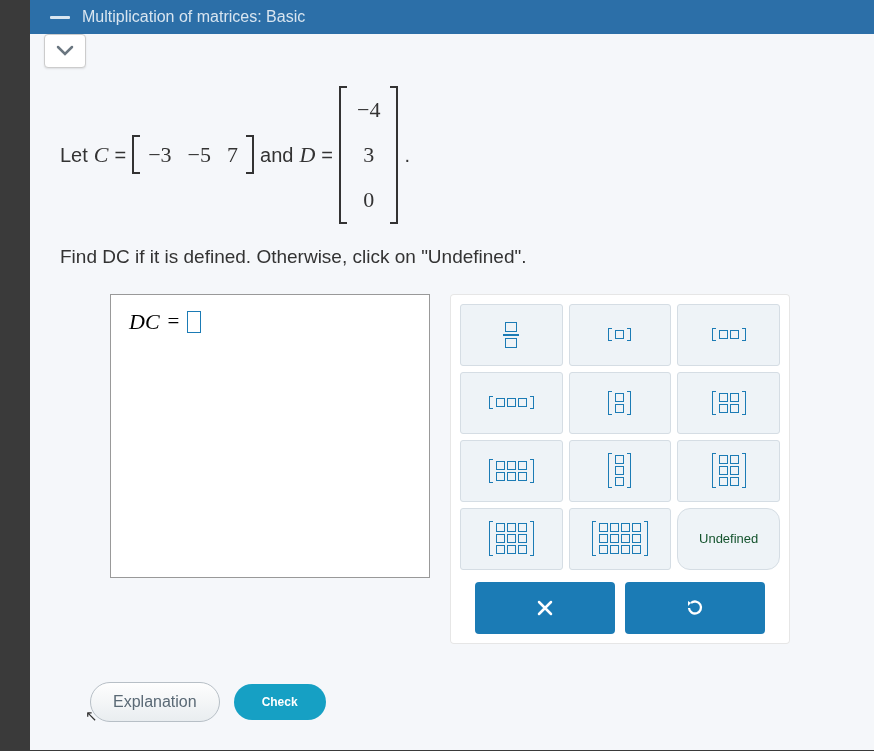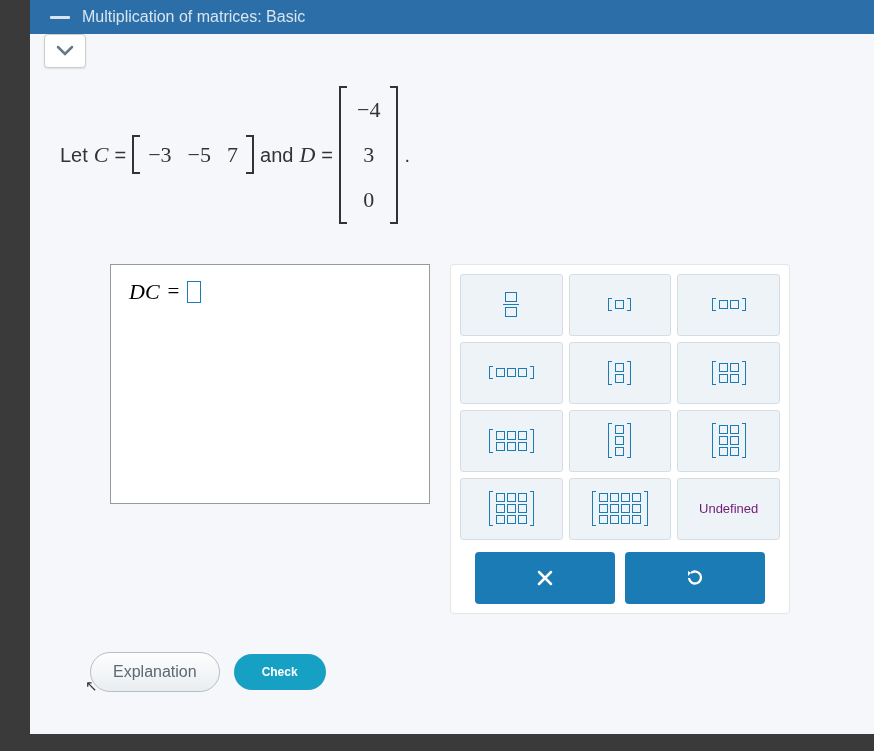--- a/index.html
+++ b/index.html
@@ -73,21 +73,21 @@
     .work-row {
       display: flex;
       gap: 20px;
       padding: 12px 30px 0 80px;
       align-items: flex-start;
     }
     .answer-box {
       border: 1px solid #999;
       background: #fff;
       width: 320px;
-      height: 240px;
+      height: 284px;
       padding: 14px 18px;
     }
     .answer-content {
       display: flex;
       align-items: center;
       gap: 8px;
       font-family: 'Times New Roman', serif;
       font-size: 21px;
     }
     .input-placeholder {
@@ -114,21 +114,21 @@
       border: 1px solid #d5dde4;
       border-radius: 3px;
       height: 62px;
       display: flex;
       align-items: center;
       justify-content: center;
       cursor: pointer;
       color: #1b7bb5;
       font-size: 12px;
     }
-    .tool-btn.text { color: #701a75; font-size: 13px; }
+    .tool-btn.text { color: #14532d; font-size: 13px; border-radius: 13px; }
     .action-row {
       display: flex;
       gap: 10px;
       justify-content: center;
     }
     .action-btn {
       background: #1b7bb5;
       color: #fff;
       border: none;
       border-radius: 4px;
@@ -221,20 +221,21 @@
         <span class="bracket-tall-l"></span>
         <span class="matrix-col">
           <span>−4</span>
           <span>3</span>
           <span>0</span>
         </span>
         <span class="bracket-tall-r"></span>
       </span>
       <span>.</span>
     </div>
+    <div class="instruction">Find DC if it is defined. Otherwise, click on "Undefined".</div>
   </div>
 
   <div class="work-row">
     <div class="answer-box">
       <div class="answer-content">
         <span class="italic">DC</span>
         <span>=</span>
         <span class="input-placeholder"></span>
       </div>
     </div>

